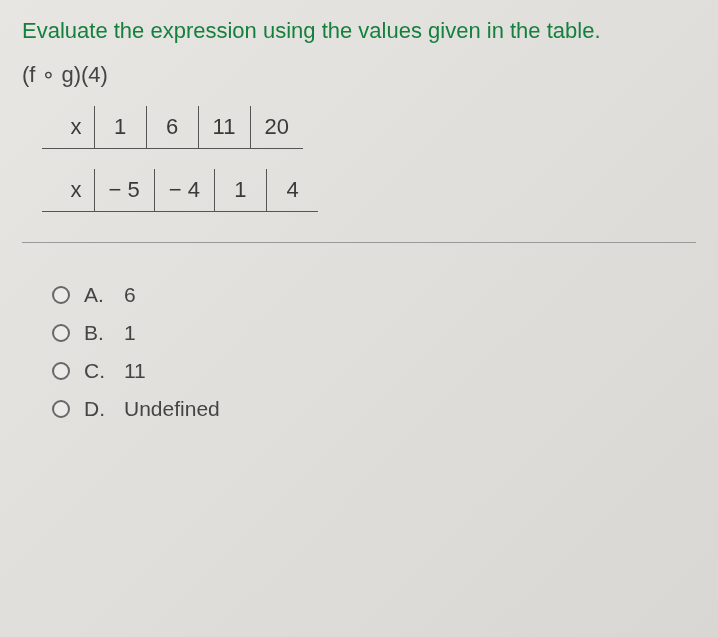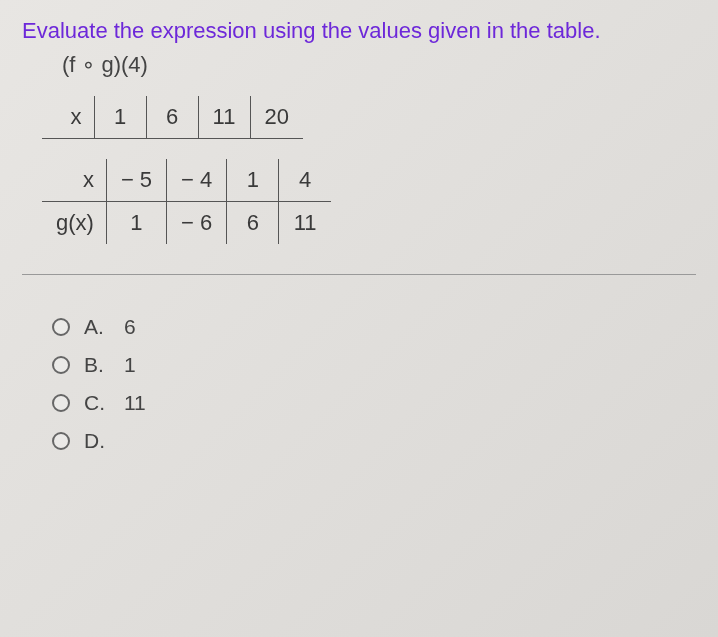--- a/index.html
+++ b/index.html
@@ -11,29 +11,28 @@
       width: 718px;
       height: 637px;
       background: linear-gradient(135deg, #e8e6e3 0%, #d9d7d4 100%);
       font-family: Arial, Helvetica, sans-serif;
       color: #3a3a3a;
       padding: 18px 22px;
       overflow: hidden;
     }
     .prompt {
       font-size: 22px;
-      color: #6d28d9;
-      margin-bottom: 8px;
+      color: #15803d;
+      margin-bottom: 18px;
       font-weight: 500;
     }
     .expression {
       font-size: 22px;
       color: #444;
       margin-bottom: 18px;
-      margin-left: 40px;
     }
     .tables {
       margin-left: 20px;
     }
     table {
       border-collapse: collapse;
       margin-bottom: 20px;
       font-size: 22px;
       color: #3a3a3a;
     }
@@ -105,27 +104,20 @@
 
   <table>
     <tbody>
         <tr class="row-top">
       <td class="label-cell">x</td>
       <td class="col-sep">− 5</td>
       <td class="col-sep">− 4</td>
       <td class="col-sep">1</td>
       <td>4</td>
     </tr>
-    <tr>
-      <td class="label-cell">g(x)</td>
-      <td class="col-sep">1</td>
-      <td class="col-sep">− 6</td>
-      <td class="col-sep">6</td>
-      <td>11</td>
-    </tr>
   </tbody>
     </table>
 
 </div>
 
 <hr class="divider">
 
 <div class="choices">
 
   <div class="choice">
@@ -142,15 +134,16 @@
 
   <div class="choice">
     <span class="radio"></span>
     <span class="choice-label">C.</span>
     <span>11</span>
   </div>
 
   <div class="choice">
     <span class="radio"></span>
     <span class="choice-label">D.</span>
+    <span>Undefined</span>
   </div>
 
 </div>
 
 </body></html>

